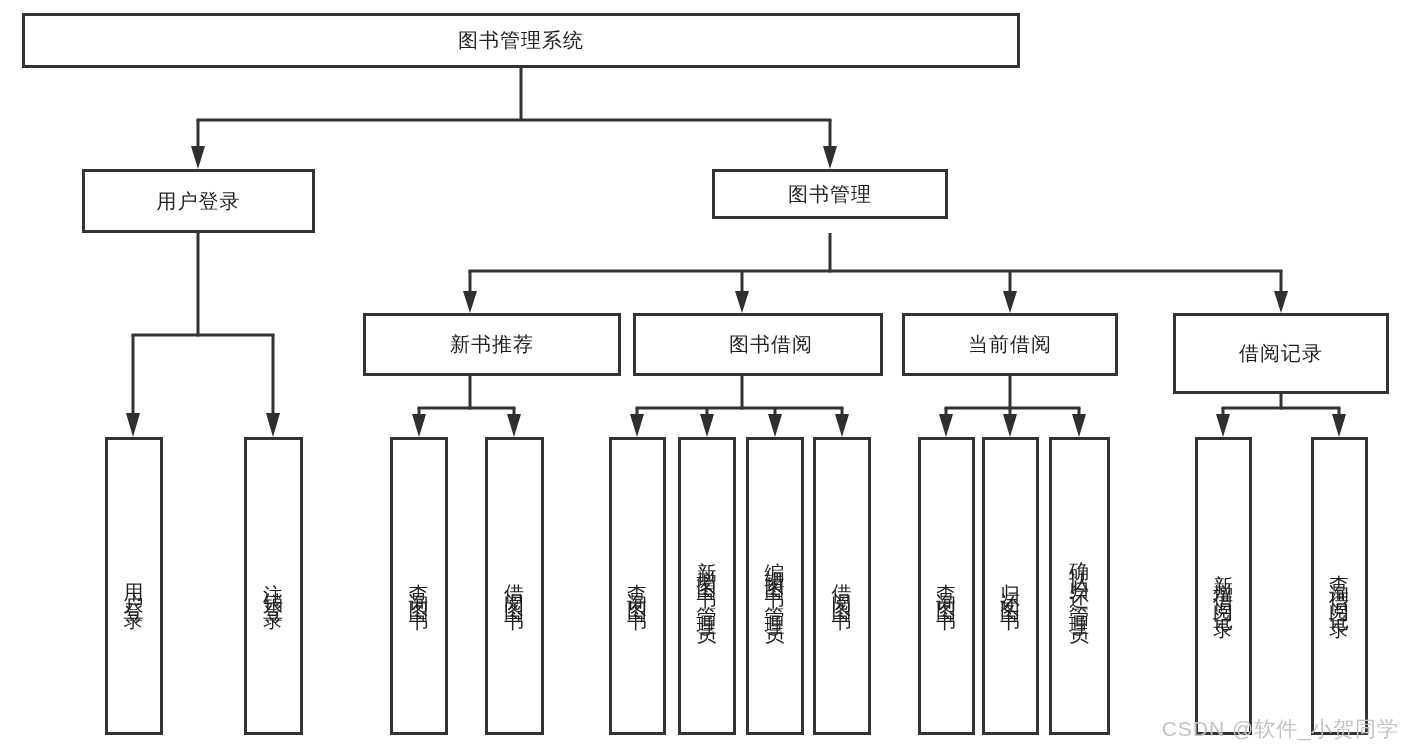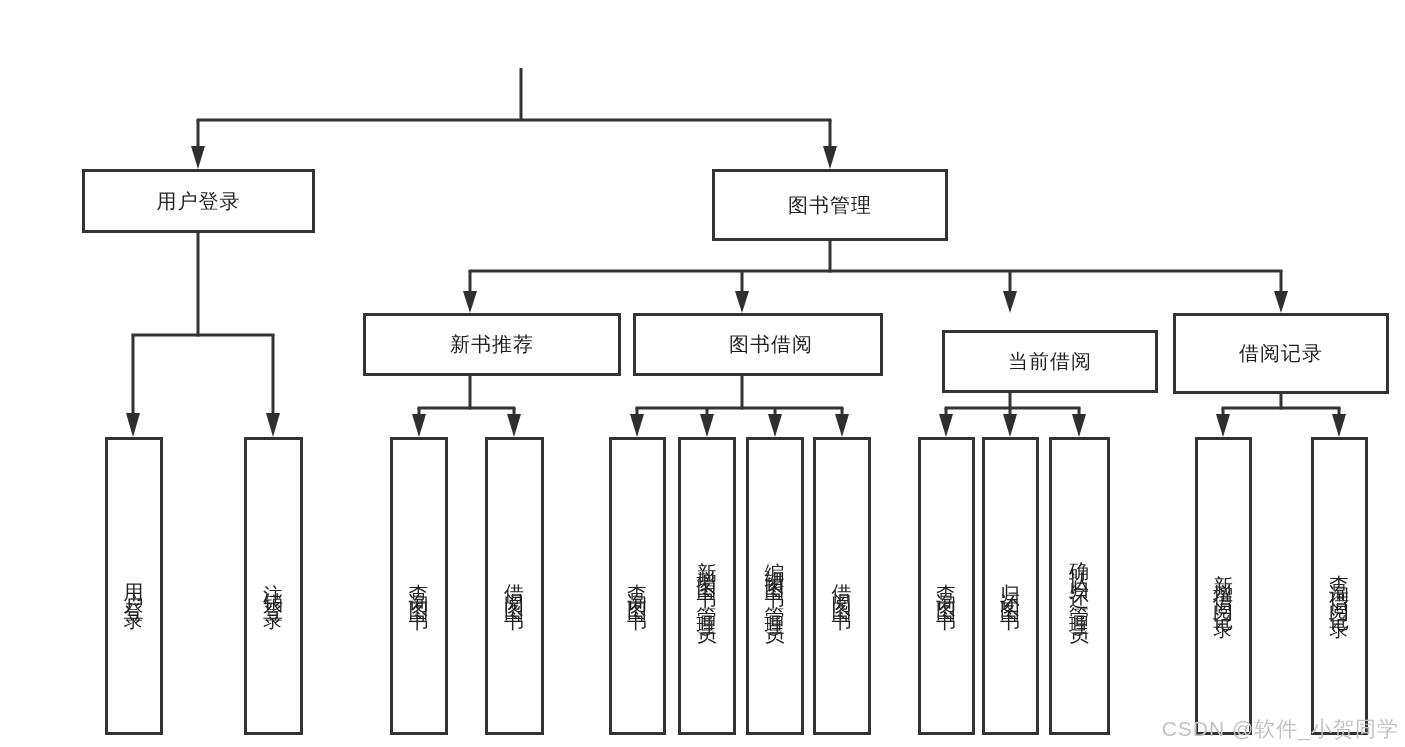--- a/index.html
+++ b/index.html
@@ -131,35 +131,38 @@
       <polygon points="775,437 768,414 782,414"></polygon>
       <polygon points="842,437 835,414 849,414"></polygon>
       <polygon points="946,437 939,414 953,414"></polygon>
       <polygon points="1010,437 1003,414 1017,414"></polygon>
       <polygon points="1079,437 1072,414 1086,414"></polygon>
       <polygon points="1223,437 1216,414 1230,414"></polygon>
       <polygon points="1339,437 1332,414 1346,414"></polygon>
     </g>
   </svg>
 
+  <div class="hnode" style="left:22px;top:13px;width:998px;height:55px;">
+    <span>图书管理系统</span>
+  </div>
 
   <div class="hnode" style="left:82px;top:169px;width:233px;height:64px;">
     <span>用户登录</span>
   </div>
-  <div class="hnode" style="left:712px;top:169px;width:236px;height:72px;">
+  <div class="hnode" style="left:712px;top:169px;width:236px;height:50px;">
     <span>图书管理</span>
   </div>
 
   <div class="hnode" style="left:363px;top:313px;width:258px;height:63px;">
     <span>新书推荐</span>
   </div>
   <div class="hnode" style="left:633px;top:313px;width:250px;height:63px;padding-left:26px;">
     <span>图书借阅</span>
   </div>
-  <div class="hnode" style="left:902px;top:330px;width:216px;height:63px;margin-left:40px;">
+  <div class="hnode" style="left:902px;top:313px;width:216px;height:63px;">
     <span>当前借阅</span>
   </div>
   <div class="hnode" style="left:1173px;top:313px;width:216px;height:81px;">
     <span>借阅记录</span>
   </div>
 
   <div class="leaf" style="left:105px;width:58px;">
     <span>用户登录</span>
   </div>
   <div class="leaf" style="left:244px;width:59px;">

